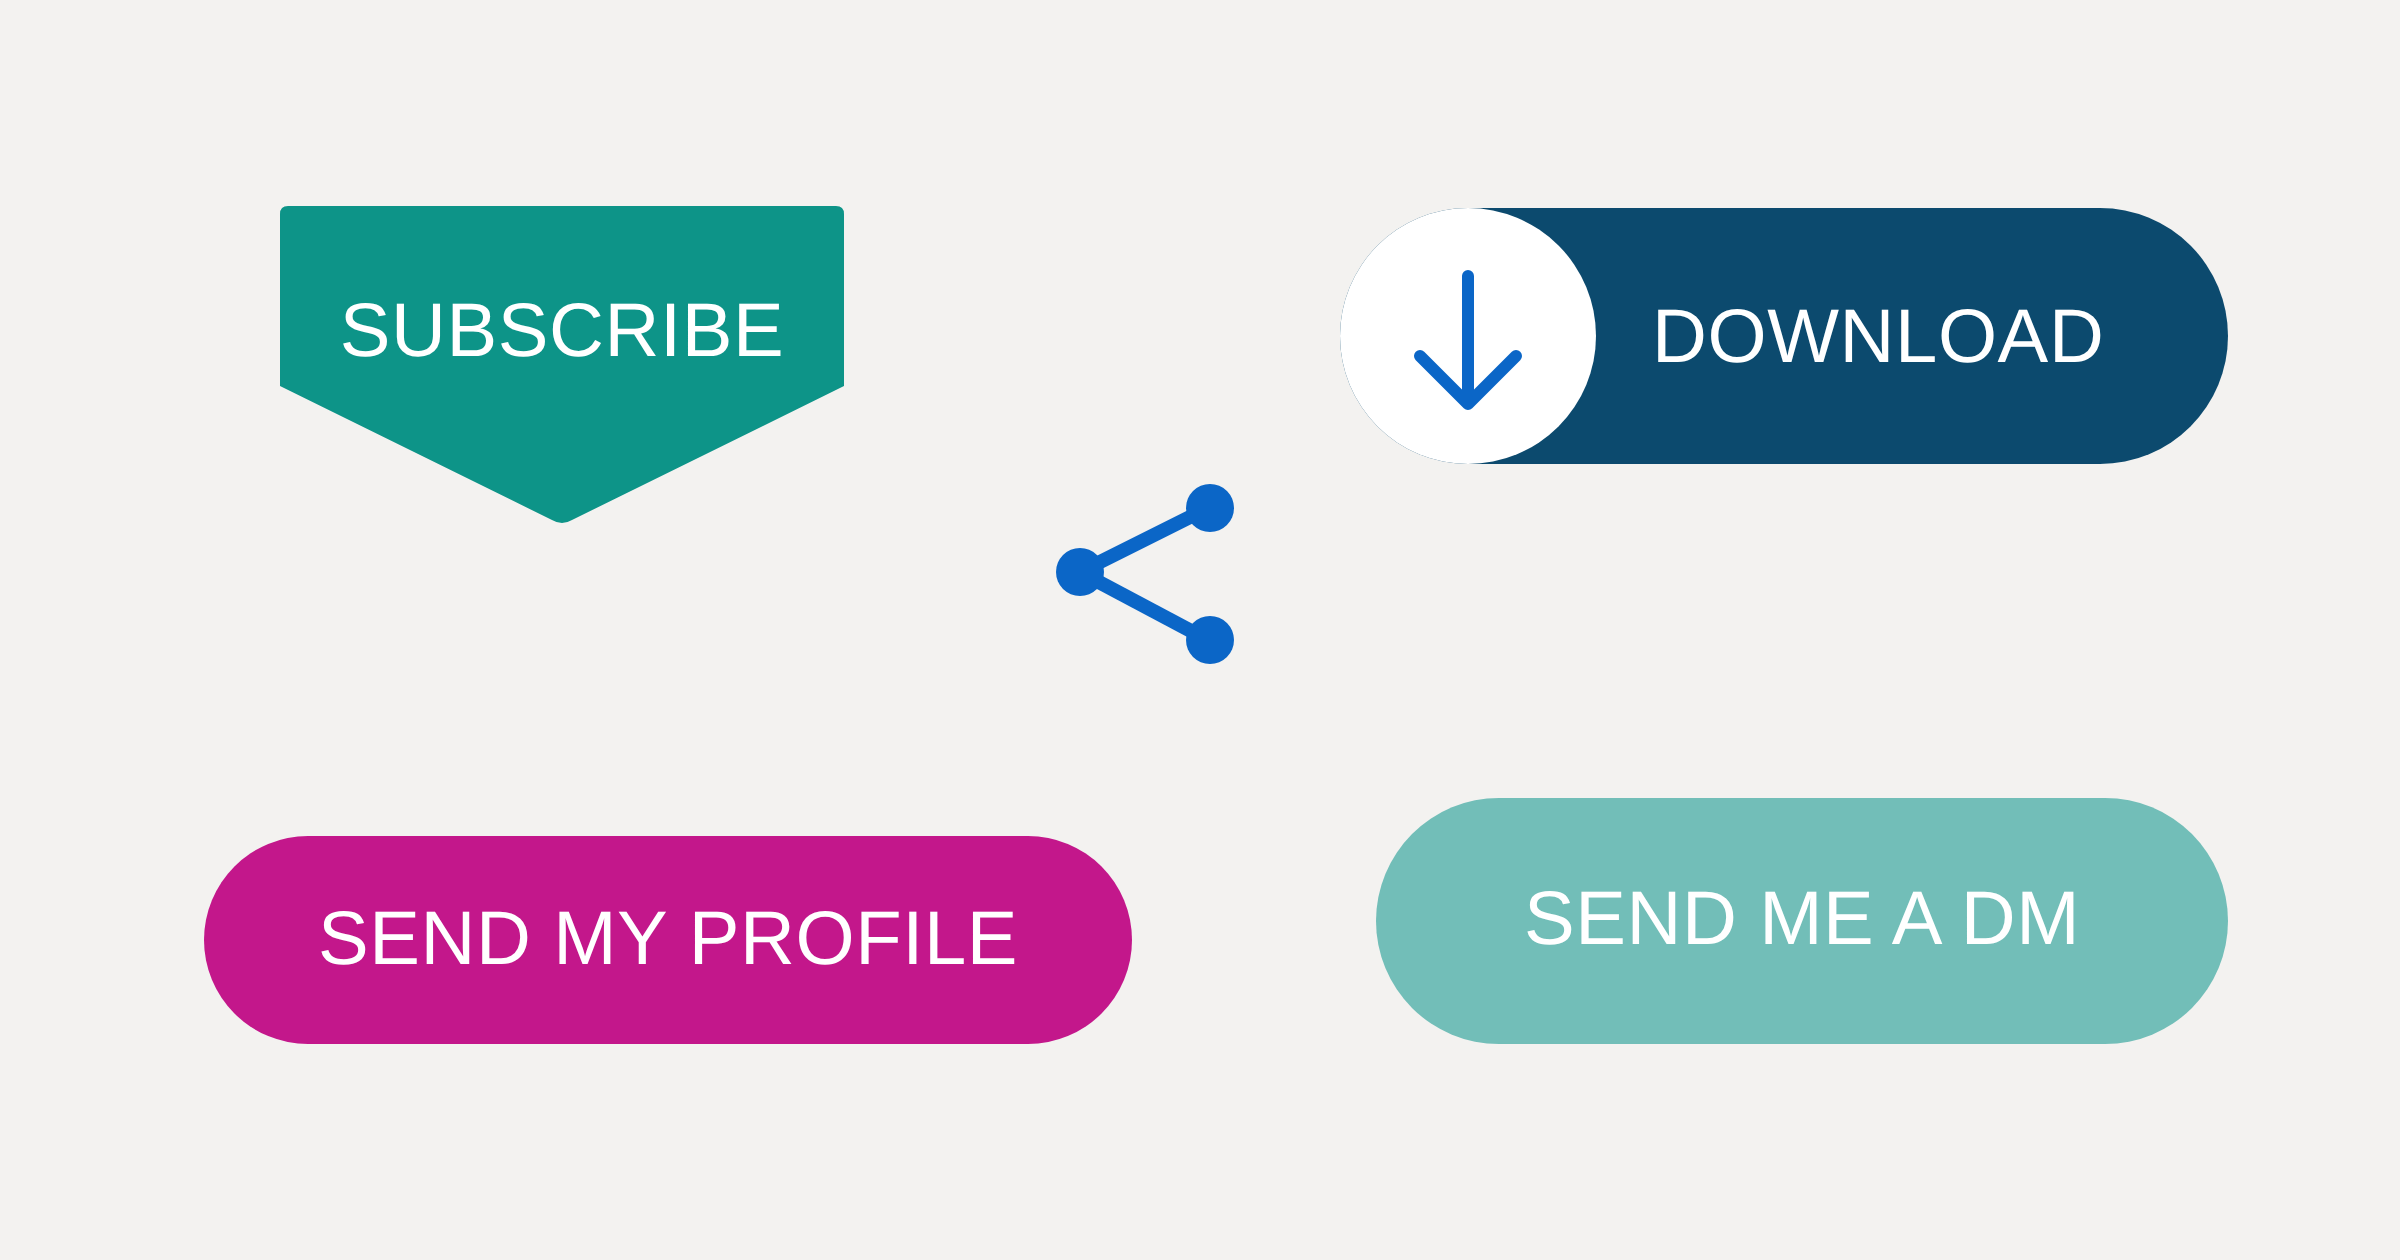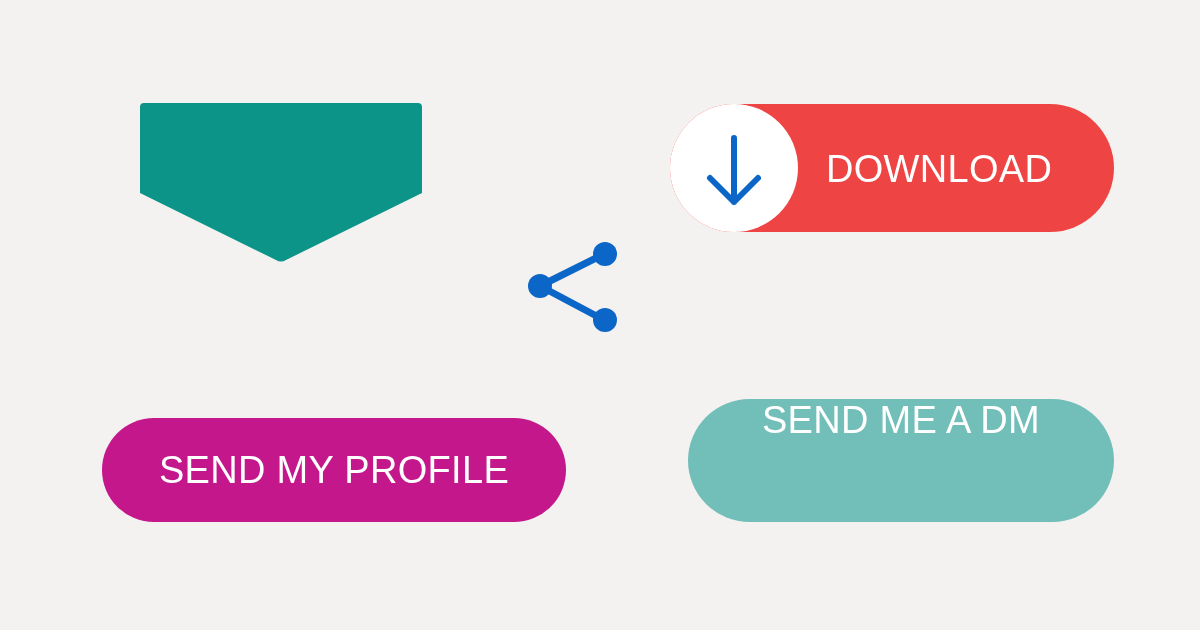--- a/index.html
+++ b/index.html
@@ -22,21 +22,21 @@
       cursor: pointer;
     }
     .subscribe svg { position: absolute; left: 0; top: 0; }
     .subscribe .btn-text {
       position: absolute; left: 0; right: 0; top: 42px;
       text-align: center; font-size: 38px;
     }
     
     .download {
       position: absolute; left: 670px; top: 104px; width: 444px; height: 128px;
-      border-radius: 64px; background: #ef4444; cursor: pointer;
+      border-radius: 64px; background: #0c4a6e; cursor: pointer;
     }
     .download .icon-circle {
       position: absolute; left: 0; top: 0; width: 128px; height: 128px;
       border-radius: 64px; background: #ffffff;
     }
     .download .icon-circle svg { position: absolute; left: 34px; top: 28px; }
     .download .btn-text {
       position: absolute; left: 156px; top: 44px; font-size: 38px;
     }
     
@@ -45,31 +45,32 @@
     .profile {
       position: absolute; left: 102px; top: 418px; width: 464px; height: 104px;
       border-radius: 52px; background: #c3178b; cursor: pointer;
       display: flex; align-items: center; justify-content: center;
     }
     .profile .btn-text { font-size: 38px; }
     
     .dm {
       position: absolute; left: 688px; top: 399px; width: 426px; height: 123px;
       border-radius: 62px; background: #72beb8; cursor: pointer;
-      display: flex; justify-content: center;
+      display: flex; align-items: center; justify-content: center;
     }
     .dm .btn-text { font-size: 38px; }
   </style>
 </head>
 <body>
 
 <div class="subscribe">
   <svg width="282" height="160" viewBox="0 0 282 160">
     <path d="M4 0 H278 Q282 0 282 4 V90 L146 157 Q141 160 136 157 L0 90 V4 Q0 0 4 0 Z" fill="#0d9488"></path>
   </svg>
+  <span class="btn-text">SUBSCRIBE</span>
 </div>
 
 <div class="download">
   <div class="icon-circle">
     <svg width="60" height="76" viewBox="0 0 60 76">
       <path d="M30 6 V70 M6 46 L30 70 L54 46" stroke="#0b66c7" stroke-width="6" fill="none" stroke-linecap="round" stroke-linejoin="round"></path>
     </svg>
   </div>
   <span class="btn-text">DOWNLOAD</span>
 </div>

